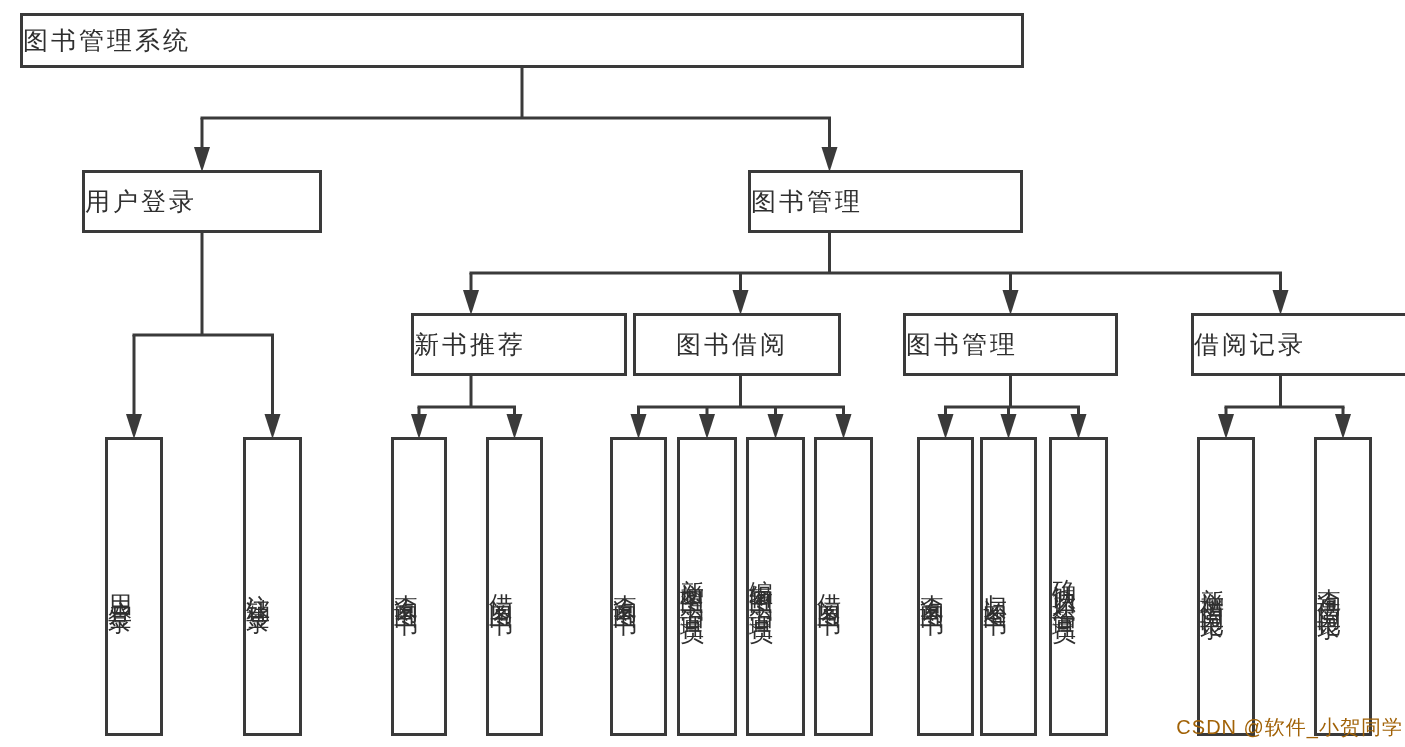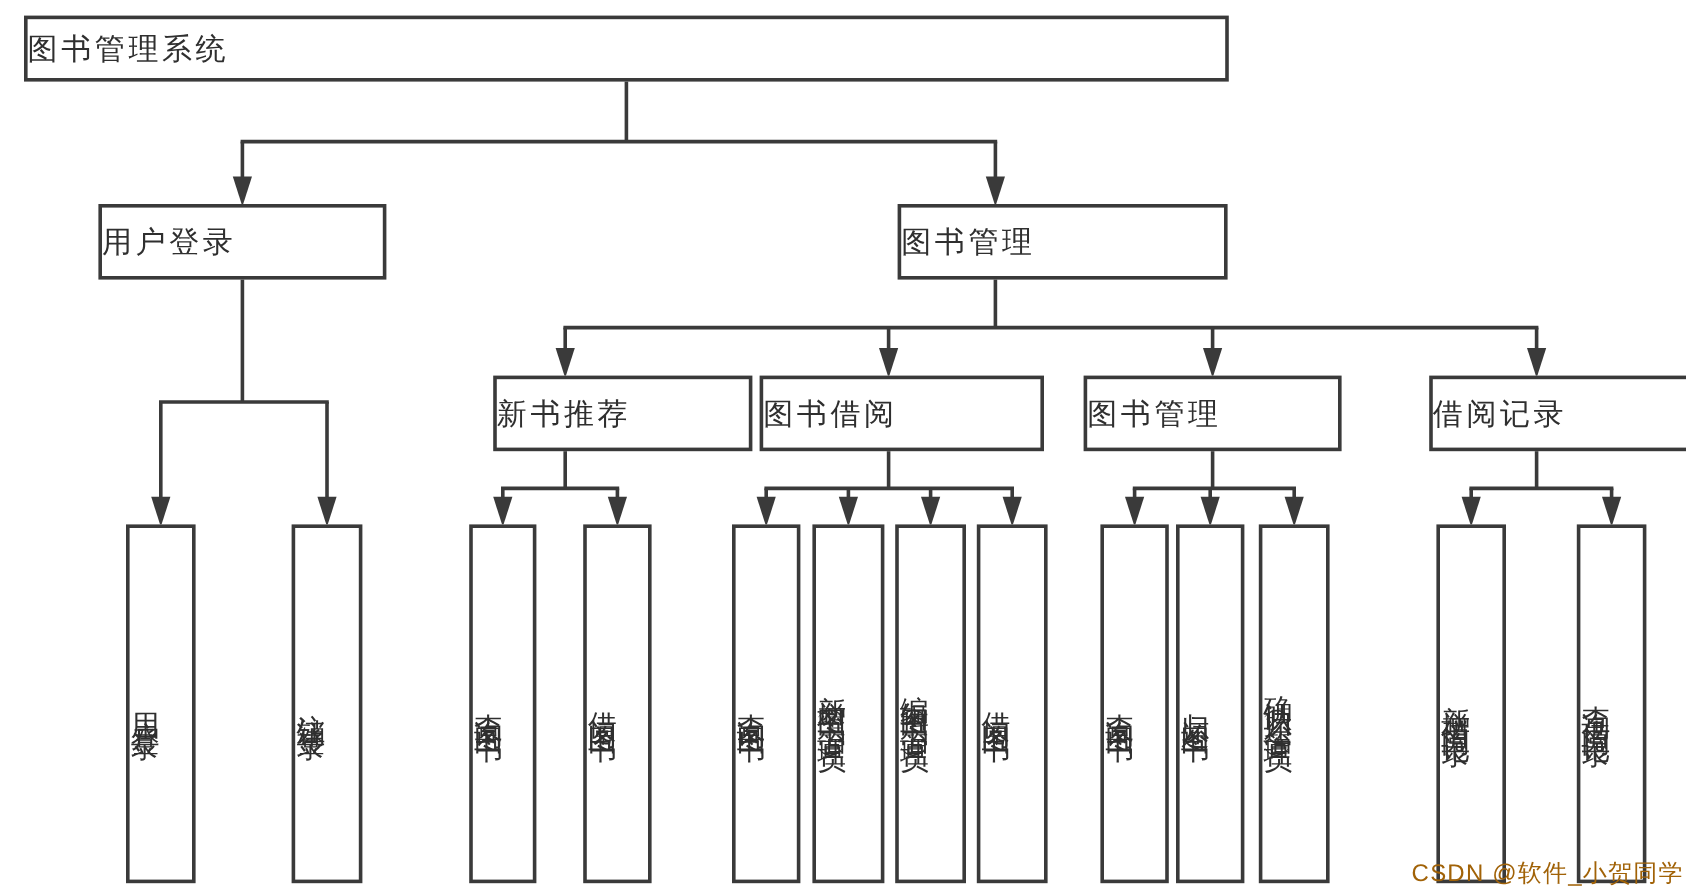--- a/index.html
+++ b/index.html
@@ -122,21 +122,21 @@
     </div>
     <div class="node" style="left: 82px; top: 170px; width: 240px; height: 63px;">
       <span class="label">用户登录</span>
     </div>
     <div class="node" style="left: 748px; top: 170px; width: 275px; height: 63px;">
       <span class="label">图书管理</span>
     </div>
     <div class="node" style="left: 363px; top: 313px; width: 216px; height: 63px; margin-left: 48px;">
       <span class="label">新书推荐</span>
     </div>
-    <div class="node" style="left: 633px; top: 313px; width: 237px; height: 63px;">
+    <div class="node" style="left: 633px; top: 313px; width: 208px; height: 63px; padding-left: 40px;">
       <span class="label">图书借阅</span>
     </div>
     <div class="node" style="left: 903px; top: 313px; width: 215px; height: 63px;">
       <span class="label">图书管理</span>
     </div>
     <div class="node" style="left: 1172px; top: 313px; width: 217px; height: 63px; margin-left: 19px;">
       <span class="label">借阅记录</span>
     </div>
     <div class="node v" style="left: 105px; top: 437px; width: 58px; height: 299px;">
       <span class="label">用户登录</span>

